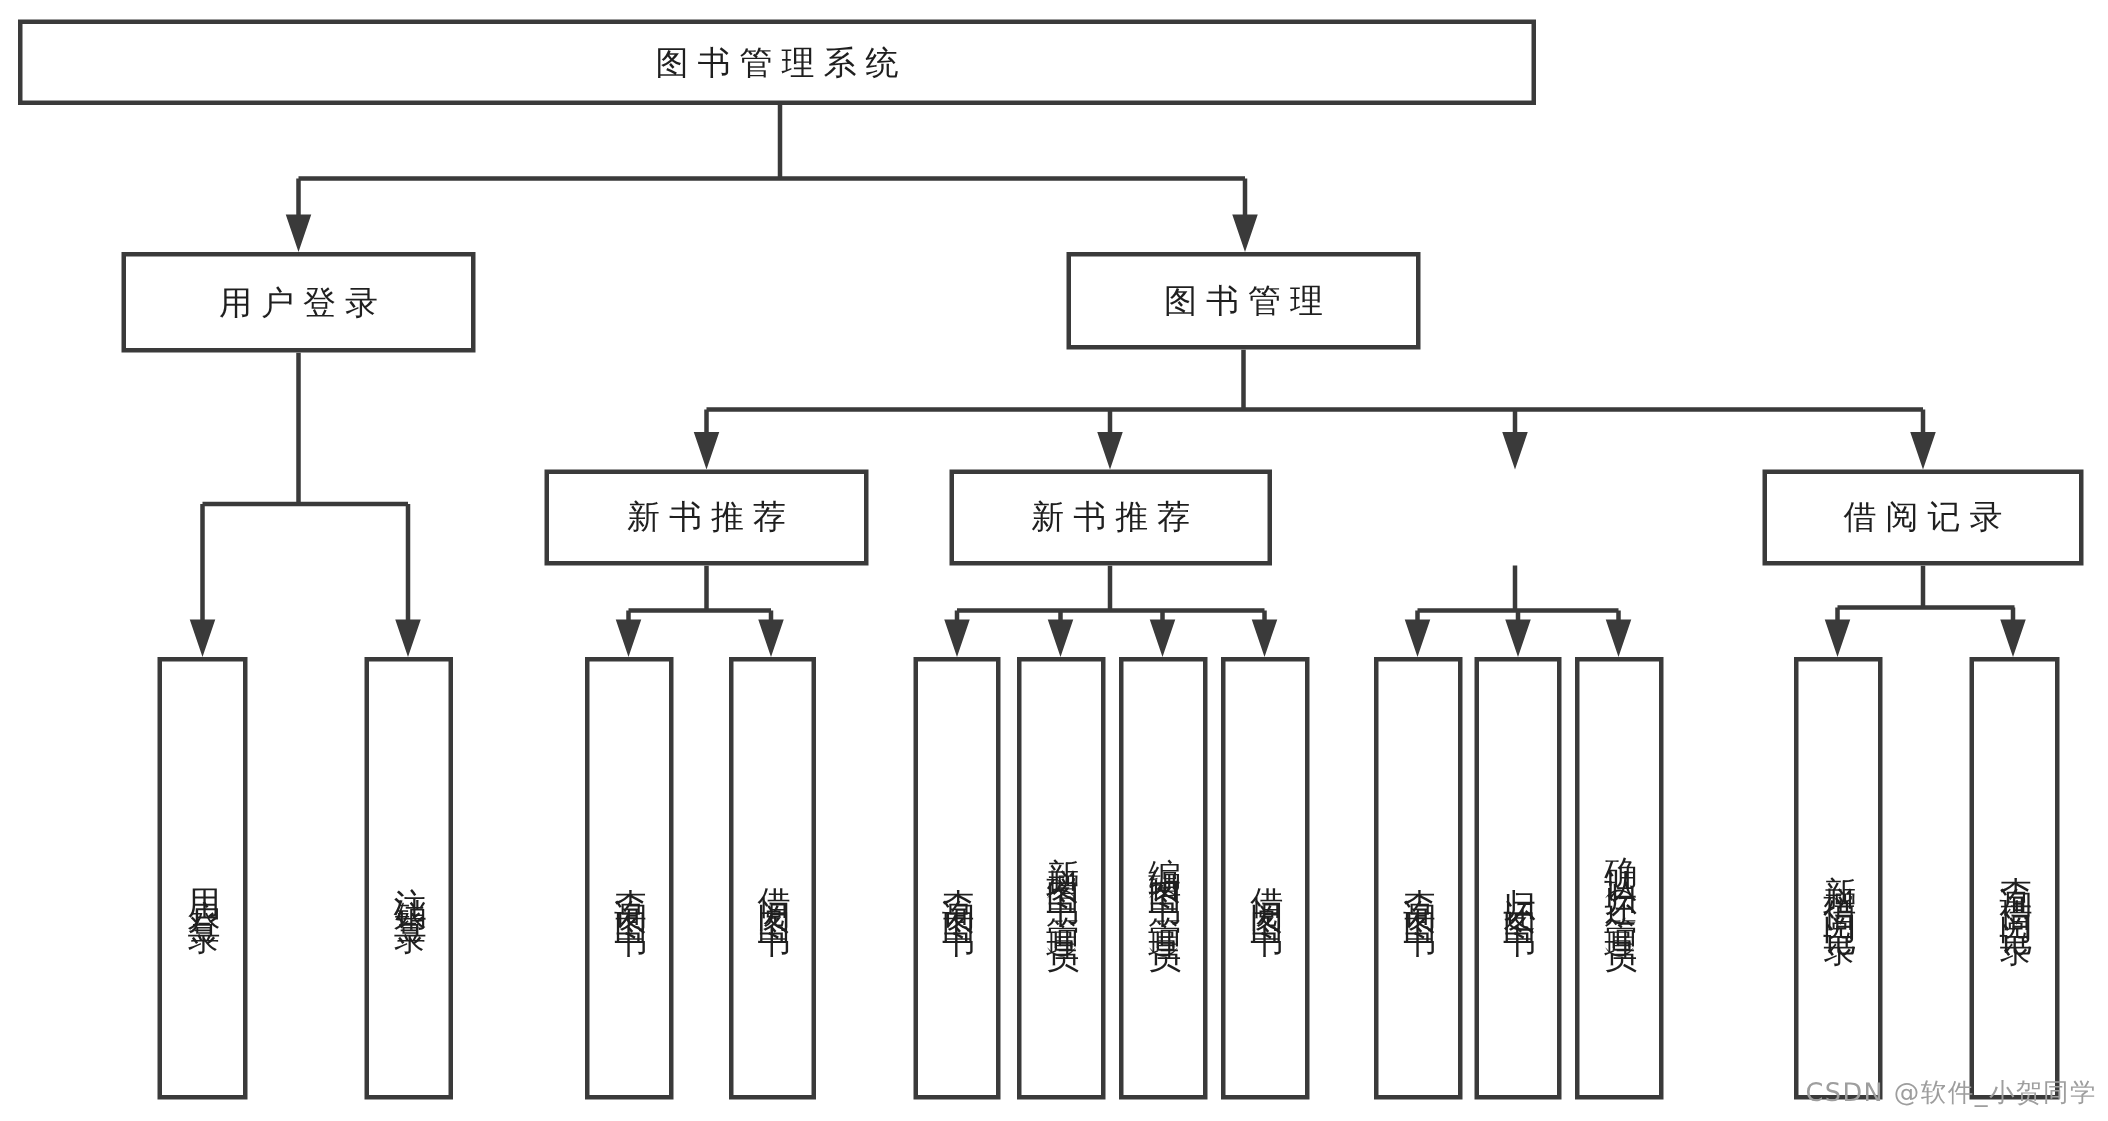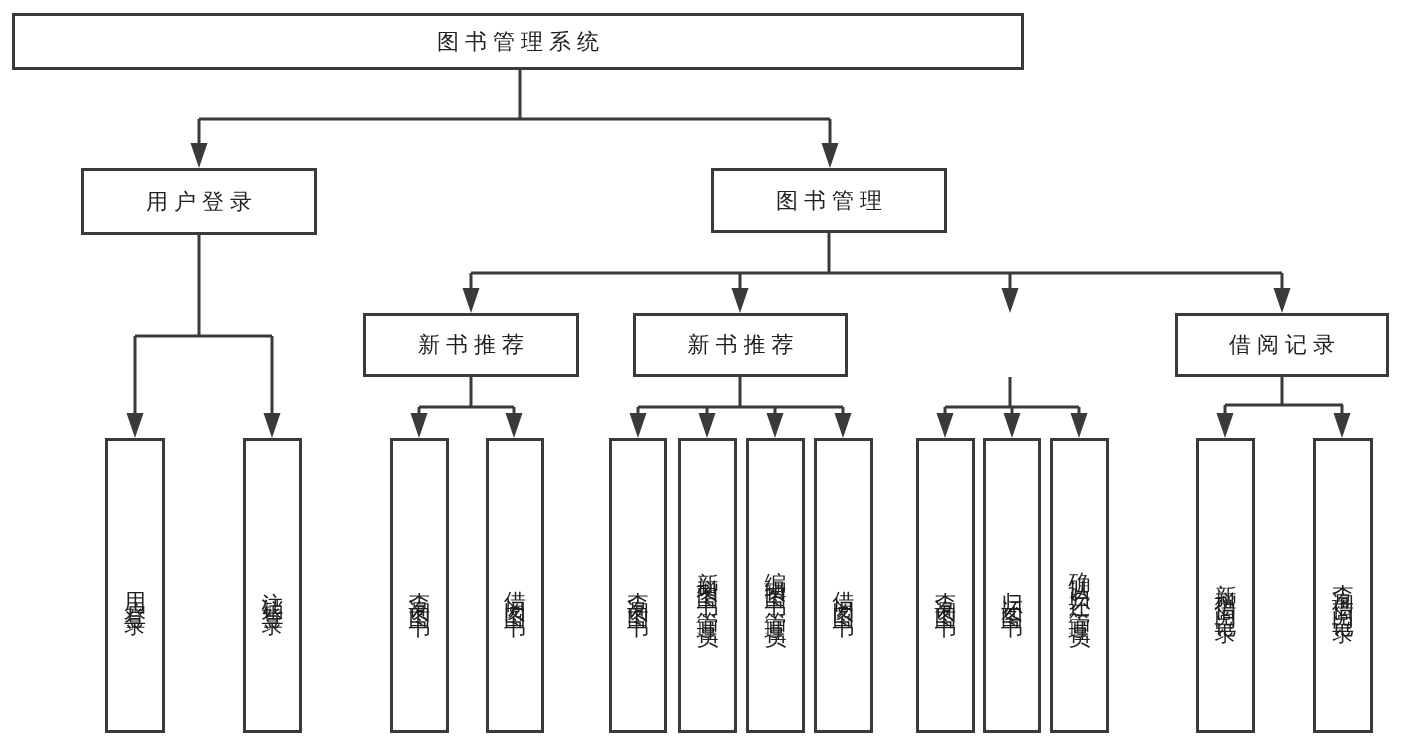--- a/index.html
+++ b/index.html
@@ -139,14 +139,15 @@
     <span class="vlabel">确认归还（管理员）</span>
   </div>
 
   <div class="box" style="left:1196px; top:438px; width:59px; height:295px;">
     <span class="vlabel">新增借阅记录</span>
   </div>
   <div class="box" style="left:1313px; top:438px; width:60px; height:295px;">
     <span class="vlabel">查询借阅记录</span>
   </div>
 
+  <div class="watermark">CSDN @软件_小贺同学</div>
 
 </div>
 
 </body></html>

